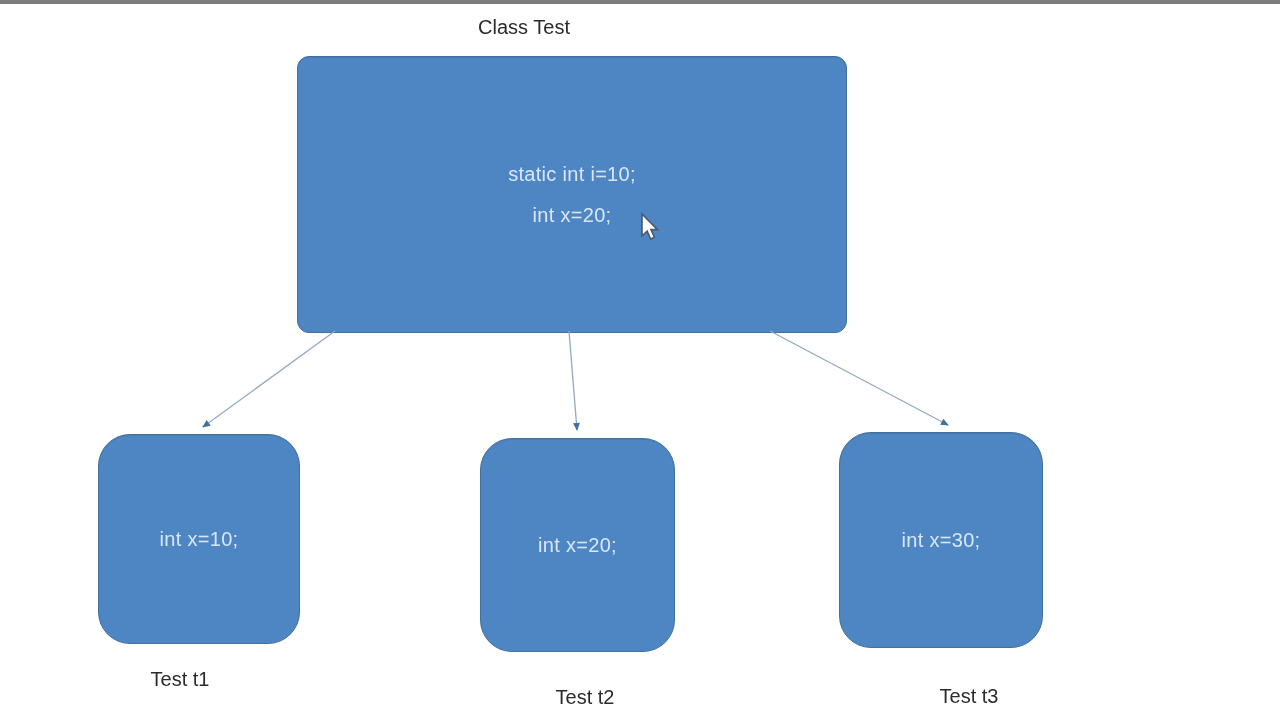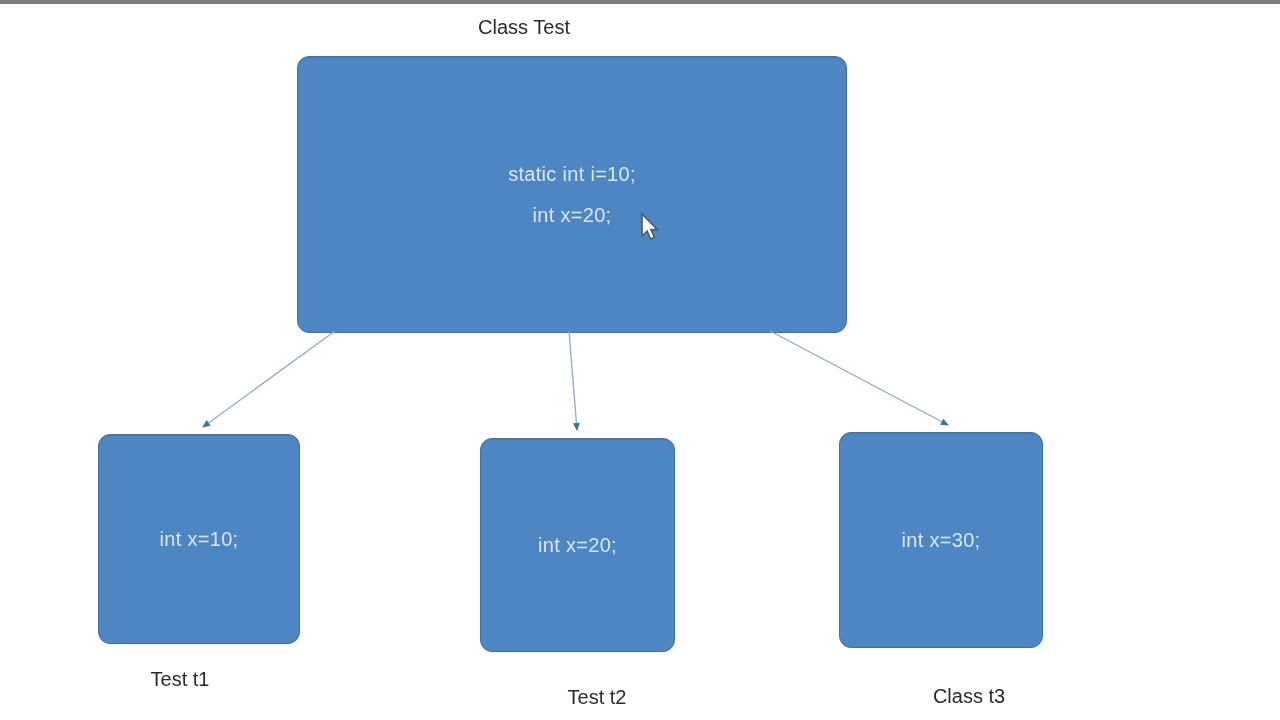--- a/index.html
+++ b/index.html
@@ -31,31 +31,31 @@
     border:1px solid var(--box-border);
     box-shadow:inset 0 1px 0 rgba(0,0,0,0.08);
     color:var(--box-text);
     display:flex;flex-direction:column;align-items:center;justify-content:center;
     font-size:20px;letter-spacing:0.3px;
   }
   .main-box{
     left:297px;top:56px;width:548px;height:275px;border-radius:12px;
     gap:18px;
   }
-  .inst-box{border-radius:12px;}
+  .inst-box{border-radius:32px;}
   .inst-box-1{left:98px;top:434px;width:200px;height:208px;}
   .inst-box-2{left:480px;top:438px;width:193px;height:212px;}
   .inst-box-3{left:839px;top:432px;width:202px;height:214px;}
   .box-line{white-space:nowrap;}
   .inst-label{
     position:absolute;transform:translateX(-50%);
     font-size:20px;color:var(--label-text);white-space:nowrap;
   }
   .inst-label-1{left:180px;top:668px;}
-  .inst-label-2{left:585px;top:686px;margin-left:12px;}
+  .inst-label-2{left:585px;top:686px;}
   .inst-label-3{left:969px;top:685px;}
   .connectors{
     position:absolute;left:0;top:0;width:1280px;height:720px;
     pointer-events:none;
   }
   .connector-line{stroke:var(--arrow-line);stroke-width:1.3;fill:none;}
   .connector-head{fill:var(--arrow-head);}
   .cursor{
     position:absolute;left:638px;top:212px;width:22px;height:30px;
     pointer-events:none;
@@ -91,19 +91,19 @@
   </div>
   <div class="box inst-box inst-box-2">
     <div class="box-line">int x=20;</div>
   </div>
   <div class="box inst-box inst-box-3">
     <div class="box-line">int x=30;</div>
   </div>
 
   <div class="inst-label inst-label-1">Test t1</div>
   <div class="inst-label inst-label-2">Test t2</div>
-  <div class="inst-label inst-label-3">Class t3</div>
+  <div class="inst-label inst-label-3">Test t3</div>
 
   <svg class="cursor" viewBox="0 0 22 30" xmlns="http://www.w3.org/2000/svg">
     <path d="M4,2 L4,24 L9.2,19.2 L12.6,27 L16.4,25.2 L12.9,17.6 L19.5,17.6 Z" fill="#ffffff" stroke="#4a5a6a" stroke-width="1.6" stroke-linejoin="miter"></path>
   </svg>
 
 </div>
 
 </body></html>

